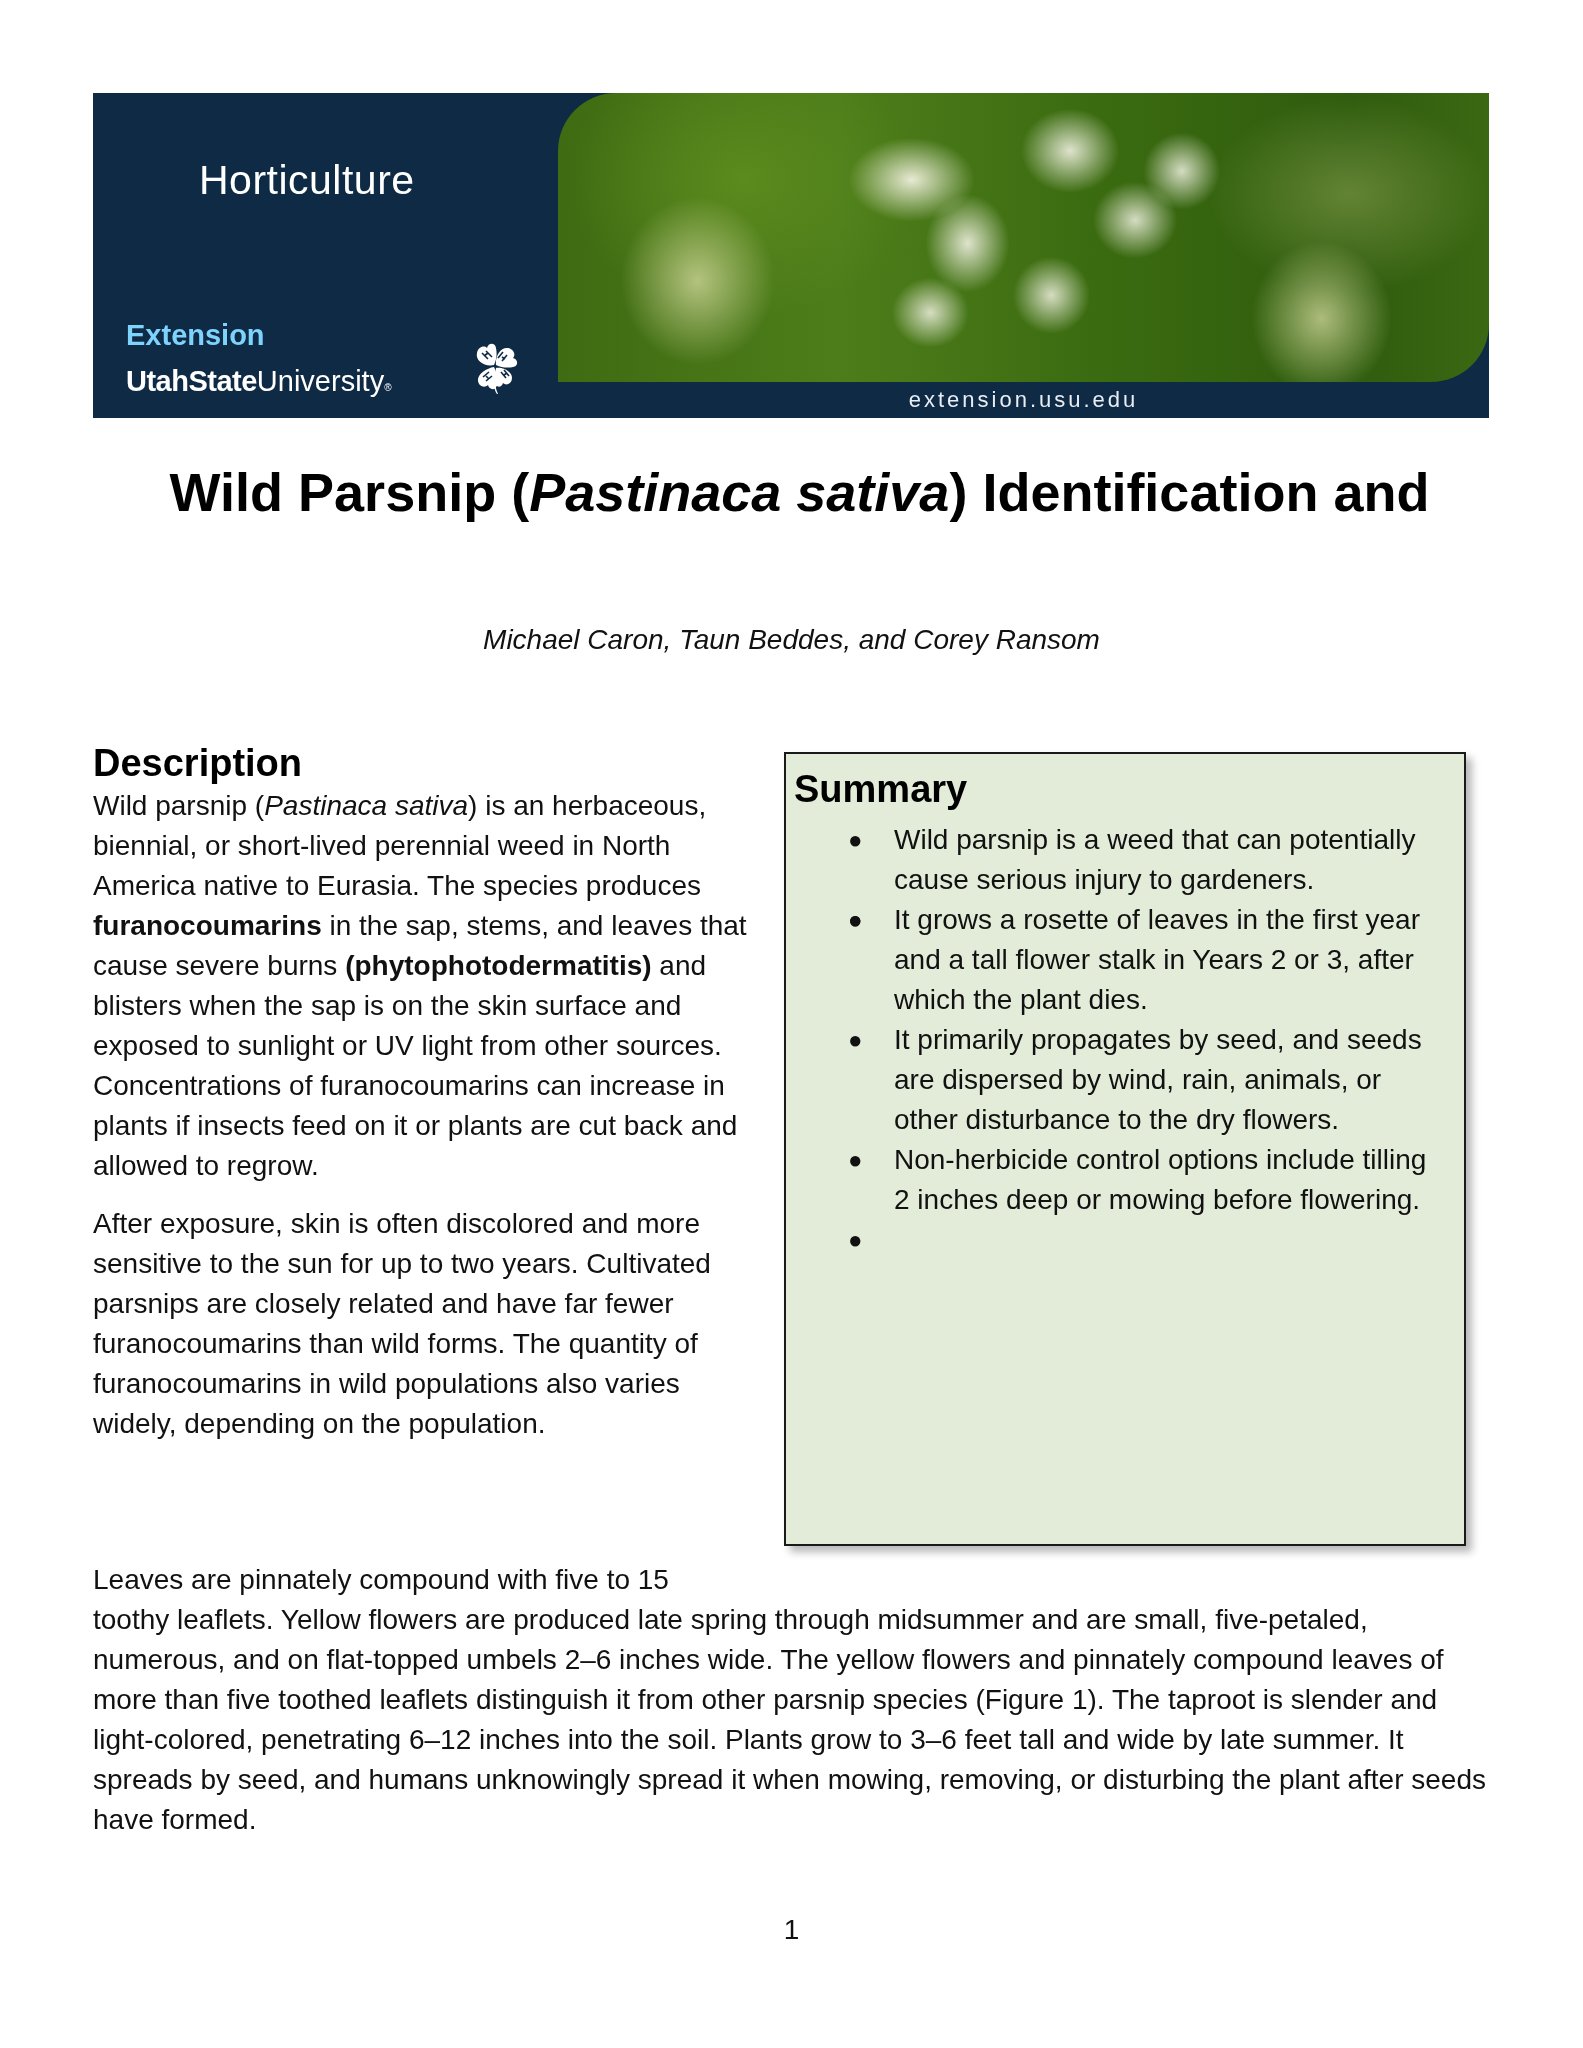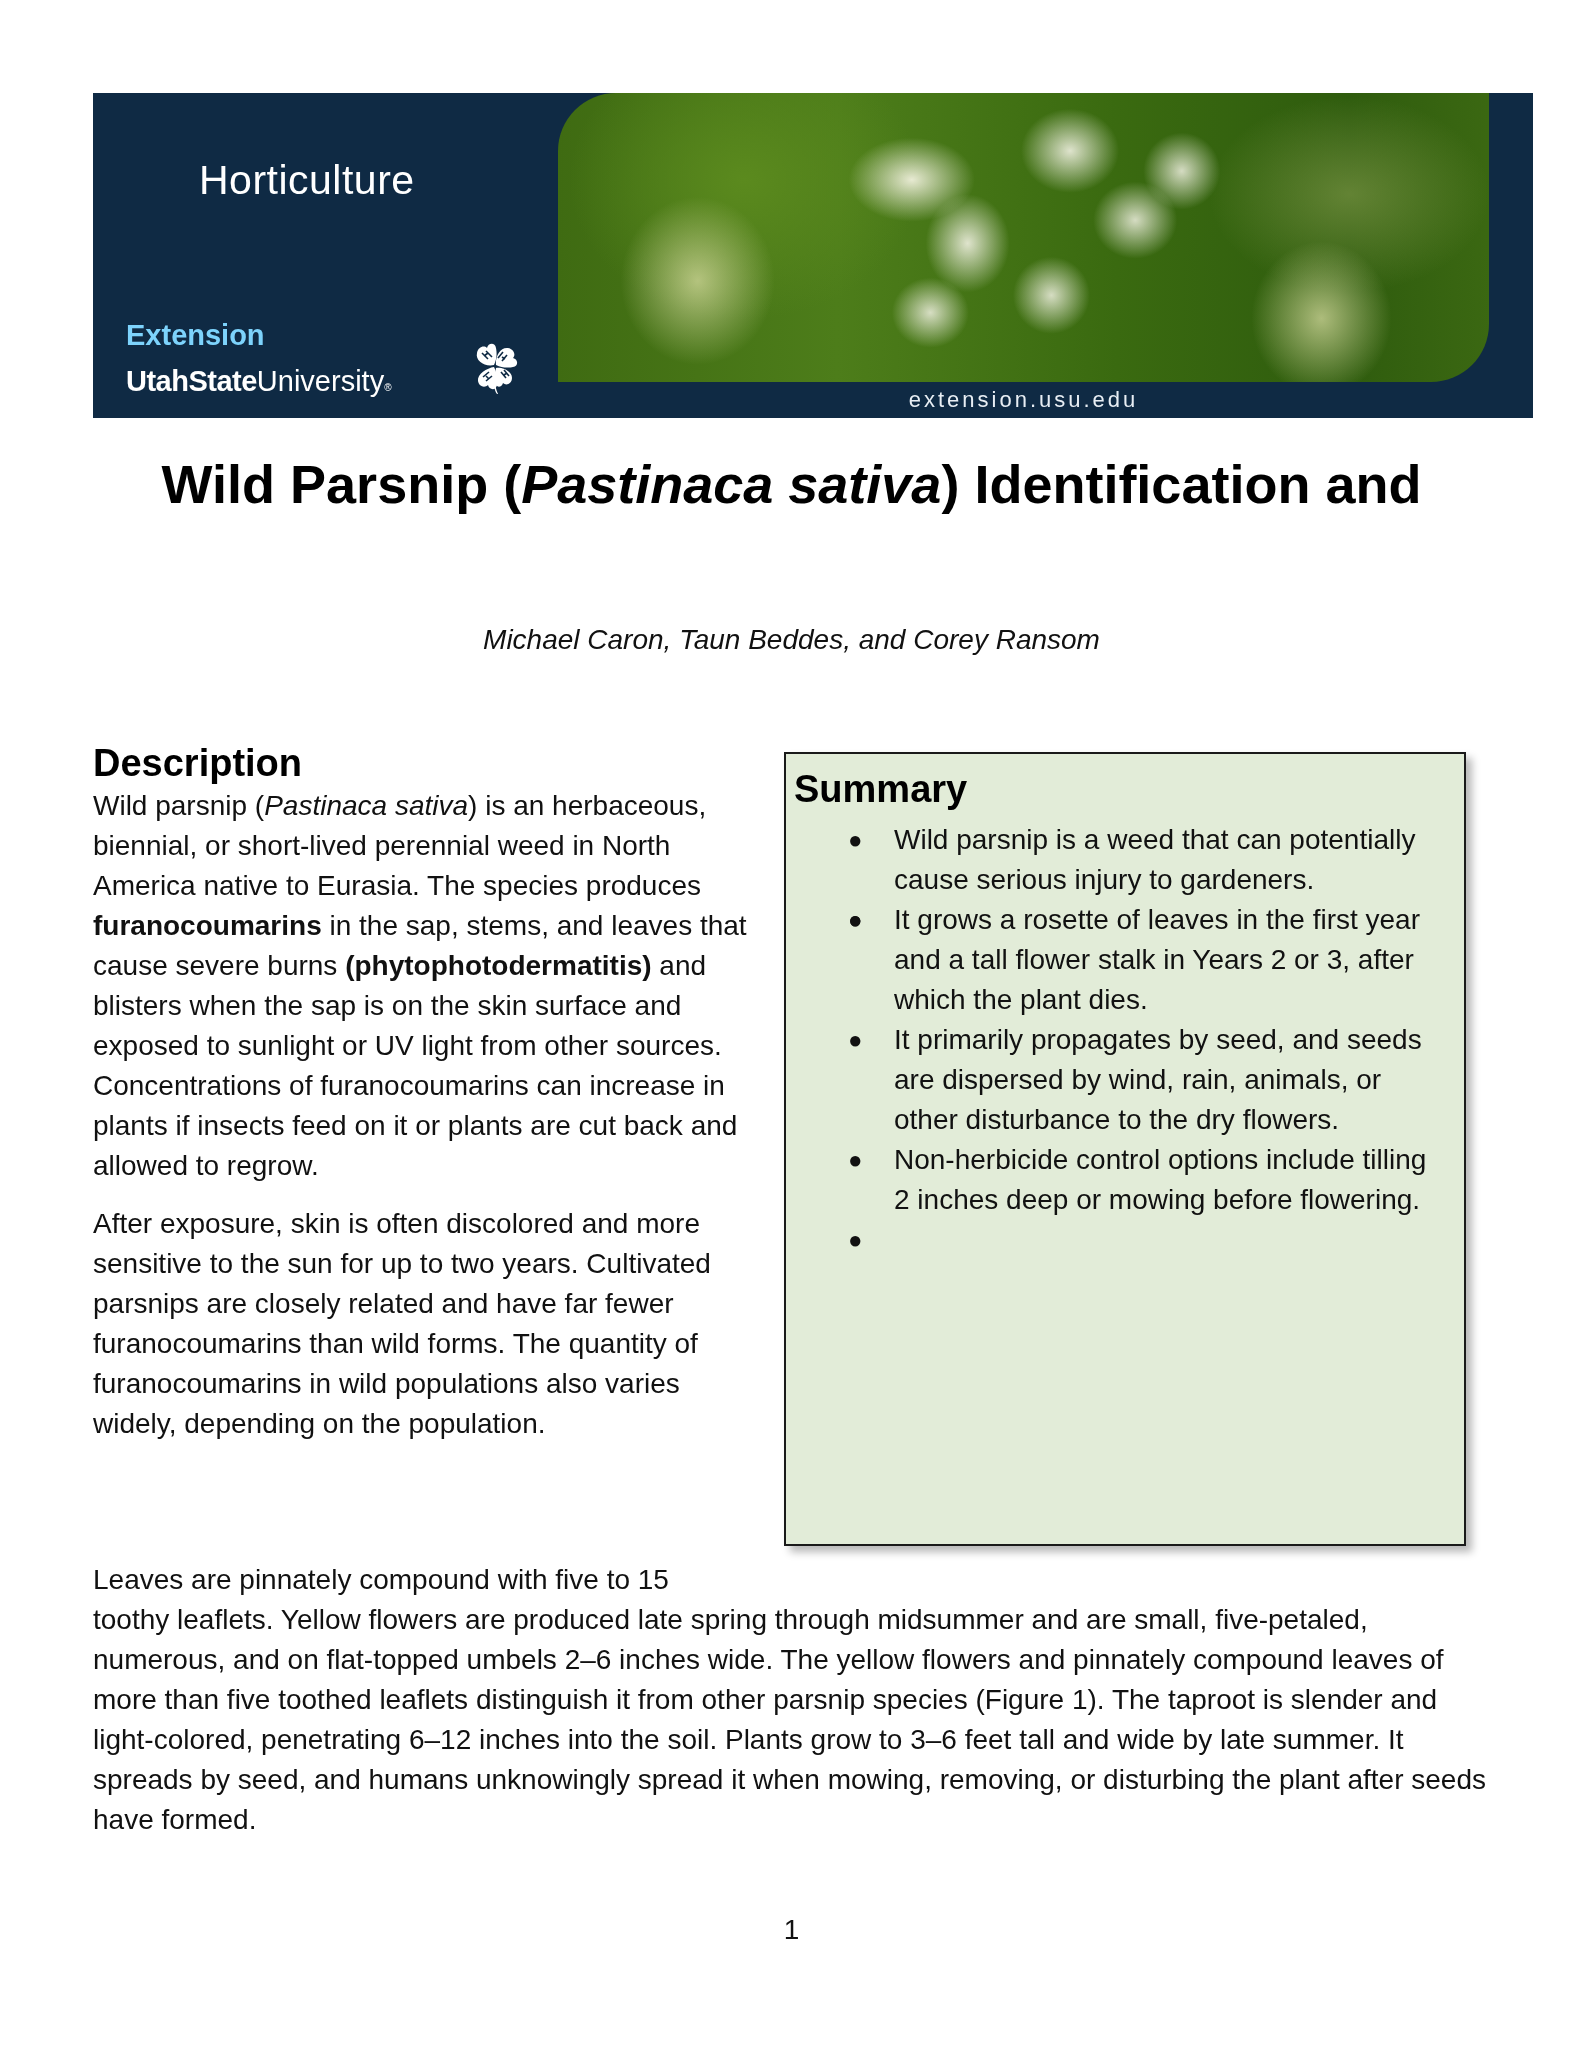--- a/index.html
+++ b/index.html
@@ -3,21 +3,21 @@
 <meta charset="utf-8">
 <style>
   html, body { margin: 0; padding: 0; background: #ffffff; }
   body {
     width: 1583px; height: 2048px; position: relative; overflow: hidden;
     font-family: "Liberation Sans", sans-serif; color: #111;
   }
   
   .banner {
     position: absolute; left: 93px; top: 93px; width: 1396px; height: 325px;
-    background: #0f2a44; overflow: hidden; padding-left: 44px;
+    background: #0f2a44; overflow: hidden;
   }
   .banner .dept {
     position: absolute; left: 106px; top: 64px; font-size: 41px; color: #fff;
     letter-spacing: 0.5px;
   }
   .banner .ext {
     position: absolute; left: 33px; top: 226px; font-size: 29px; font-weight: bold; color: #7dd3fc;
   }
   .banner .usu {
     position: absolute; left: 33px; top: 272px; font-size: 29px; color: #fff; white-space: nowrap;
@@ -117,21 +117,21 @@
       <path d="M15 14 l6 6 M19 12 l6 6 M17 17 l4 -3"></path>
       <path d="M36 13 l-5 6 M40 16 l-5 6 M35 18 l3 2"></path>
       <path d="M16 38 l6 -5 M19 42 l6 -5 M19 37 l3 3"></path>
       <path d="M34 33 l5 6 M37 31 l5 6 M37 36 l3 -2"></path>
     </g>
   </svg>
   <div class="photo"></div>
   <div class="url">extension.usu.edu</div>
 </div>
 
-<h1 class="title" style="margin:0;">
+<h1 class="title" style="margin:8px;">
   <span>Wild Parsnip (</span><i>Pastinaca sativa</i><span>) Identification and</span><br>
 </h1>
 <div class="authors">Michael Caron, Taun Beddes, and Corey Ransom</div>
 
 <div class="col-left">
   <h2>Description</h2>
   <p><span>Wild parsnip (</span><i>Pastinaca sativa</i><span>) is an herbaceous, biennial, or short-lived perennial weed in North America native to Eurasia. The species produces </span><b>furanocoumarins</b><span> in the sap, stems, and leaves that cause severe burns </span><b>(phytophotodermatitis)</b><span> and blisters when the sap is on the skin surface and exposed to sunlight or UV light from other sources. Concentrations of furanocoumarins can increase in plants if insects feed on it or plants are cut back and allowed to regrow.</span></p>
   <p>After exposure, skin is often discolored and more sensitive to the sun for up to two years. Cultivated parsnips are closely related and have far fewer furanocoumarins than wild forms. The quantity of furanocoumarins in wild populations also varies widely, depending on the population.</p>
 </div>
 

